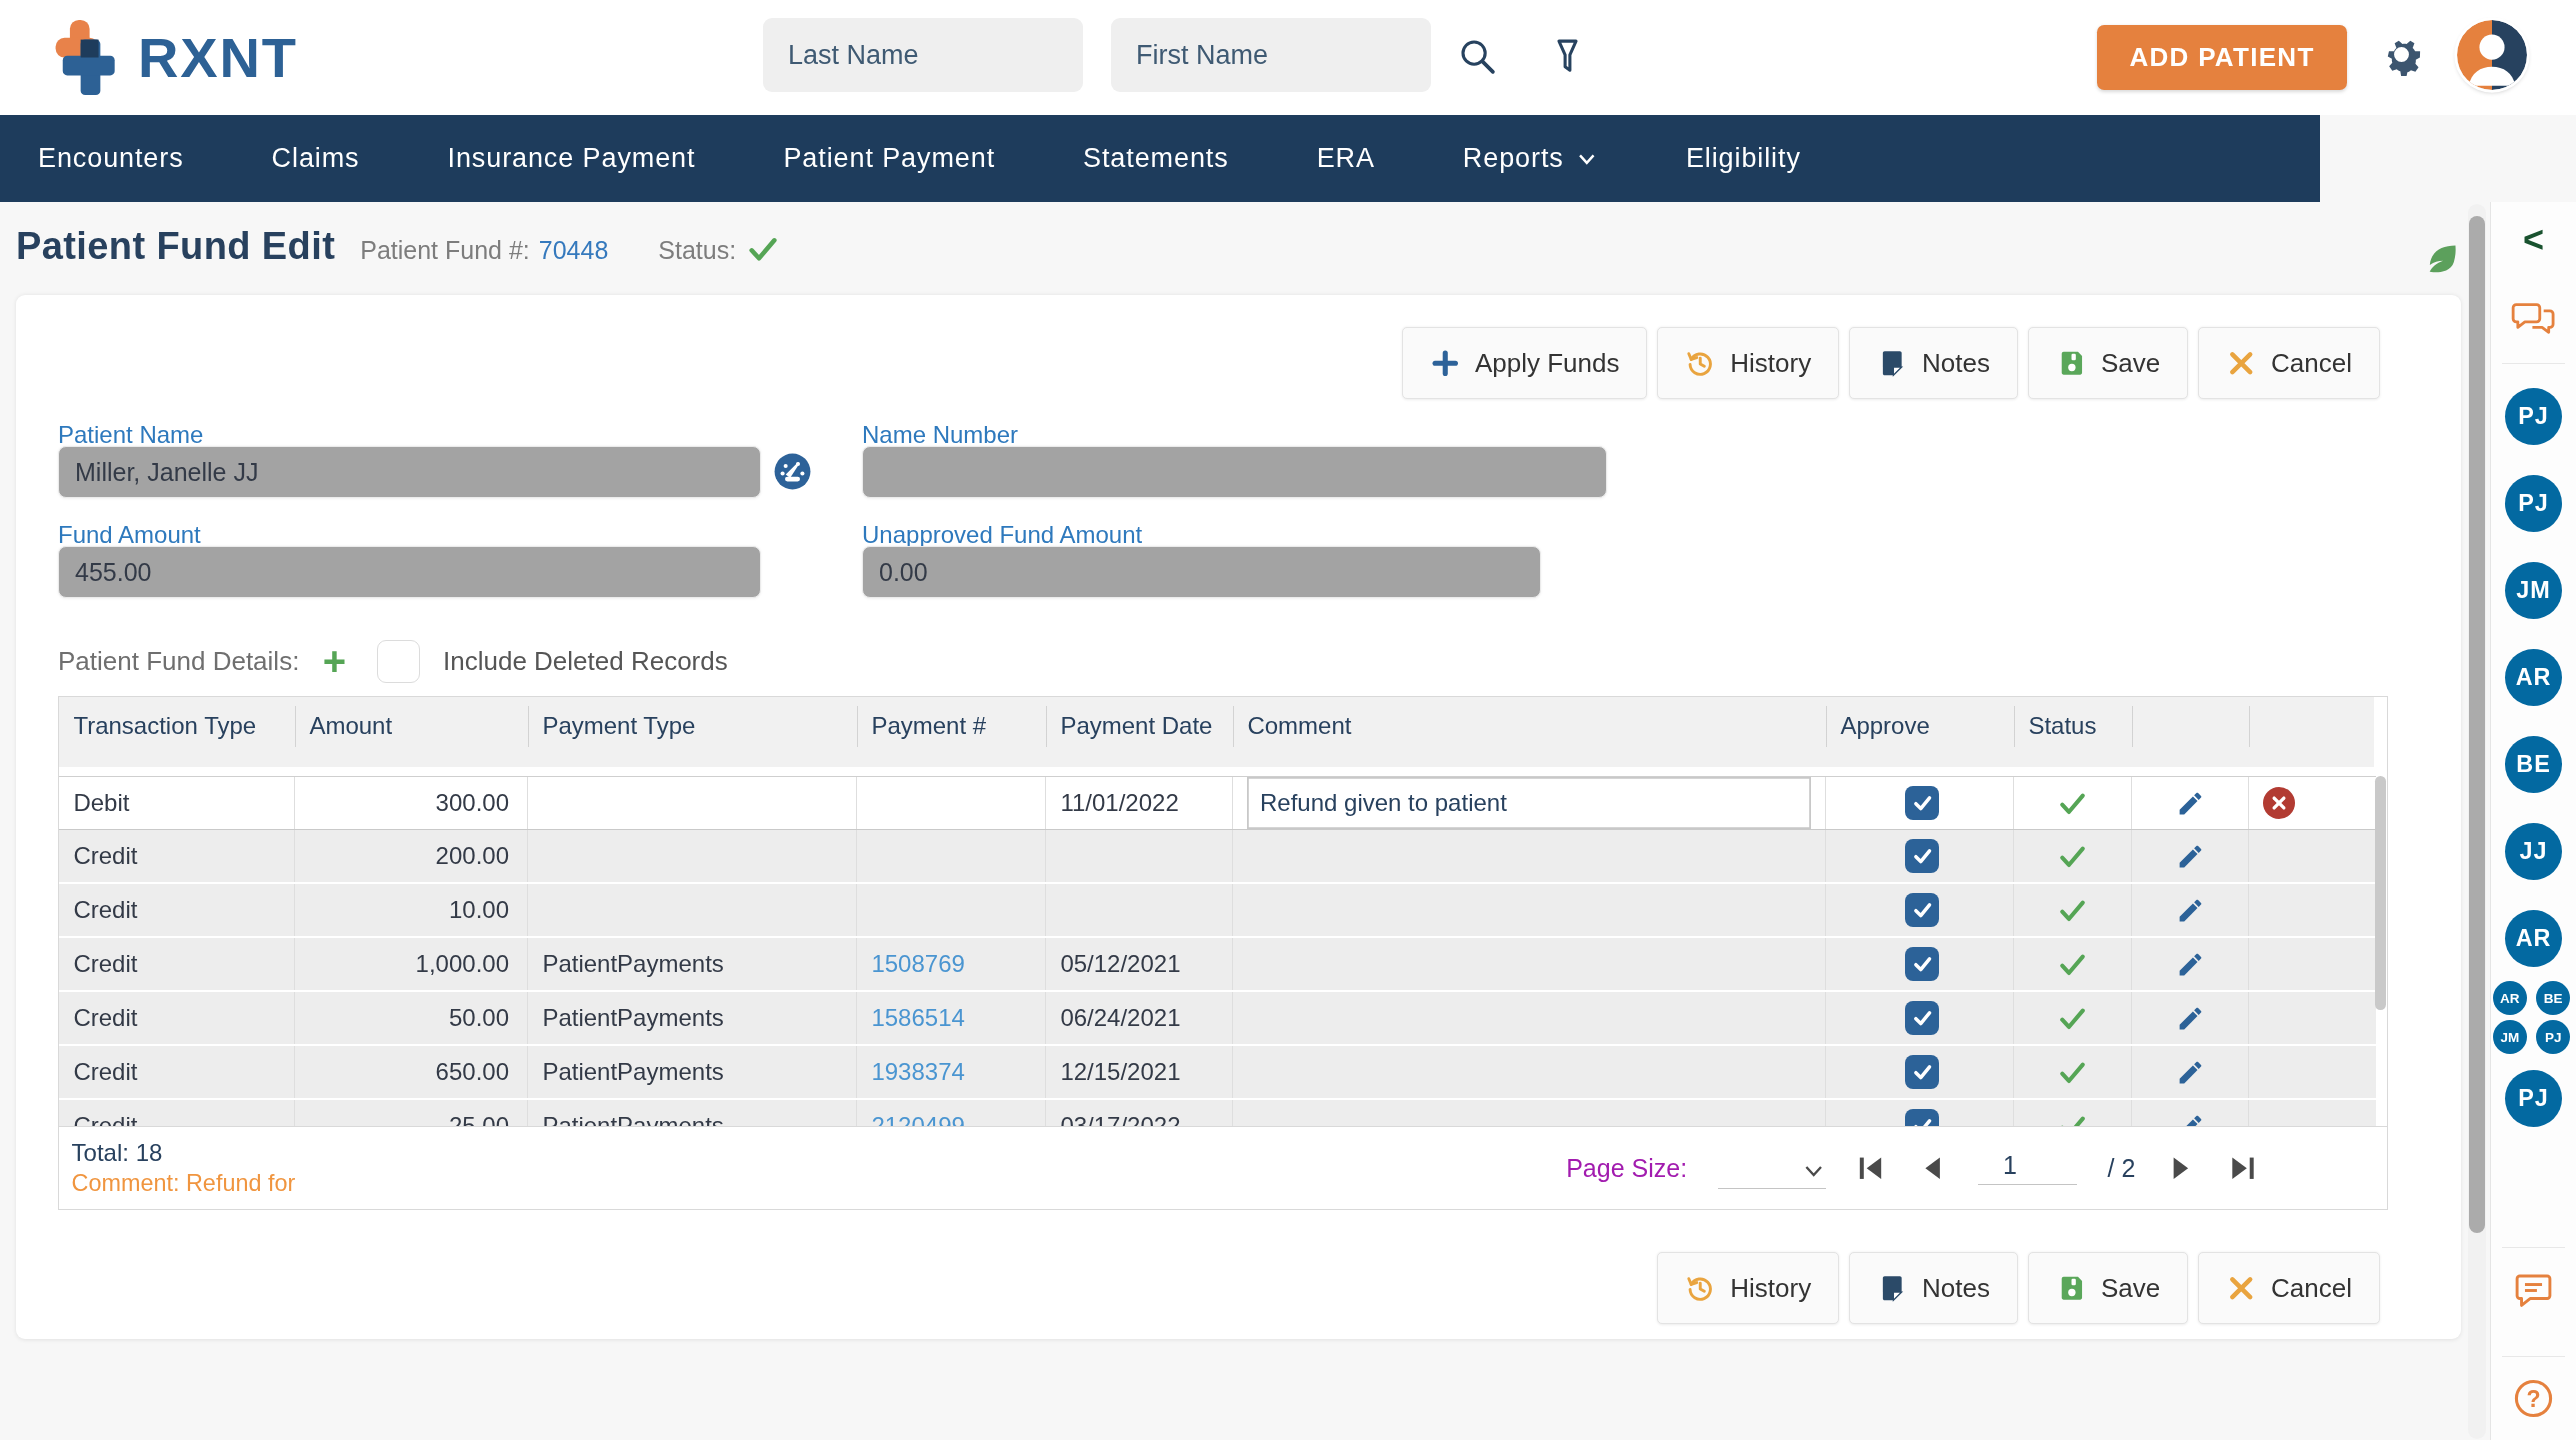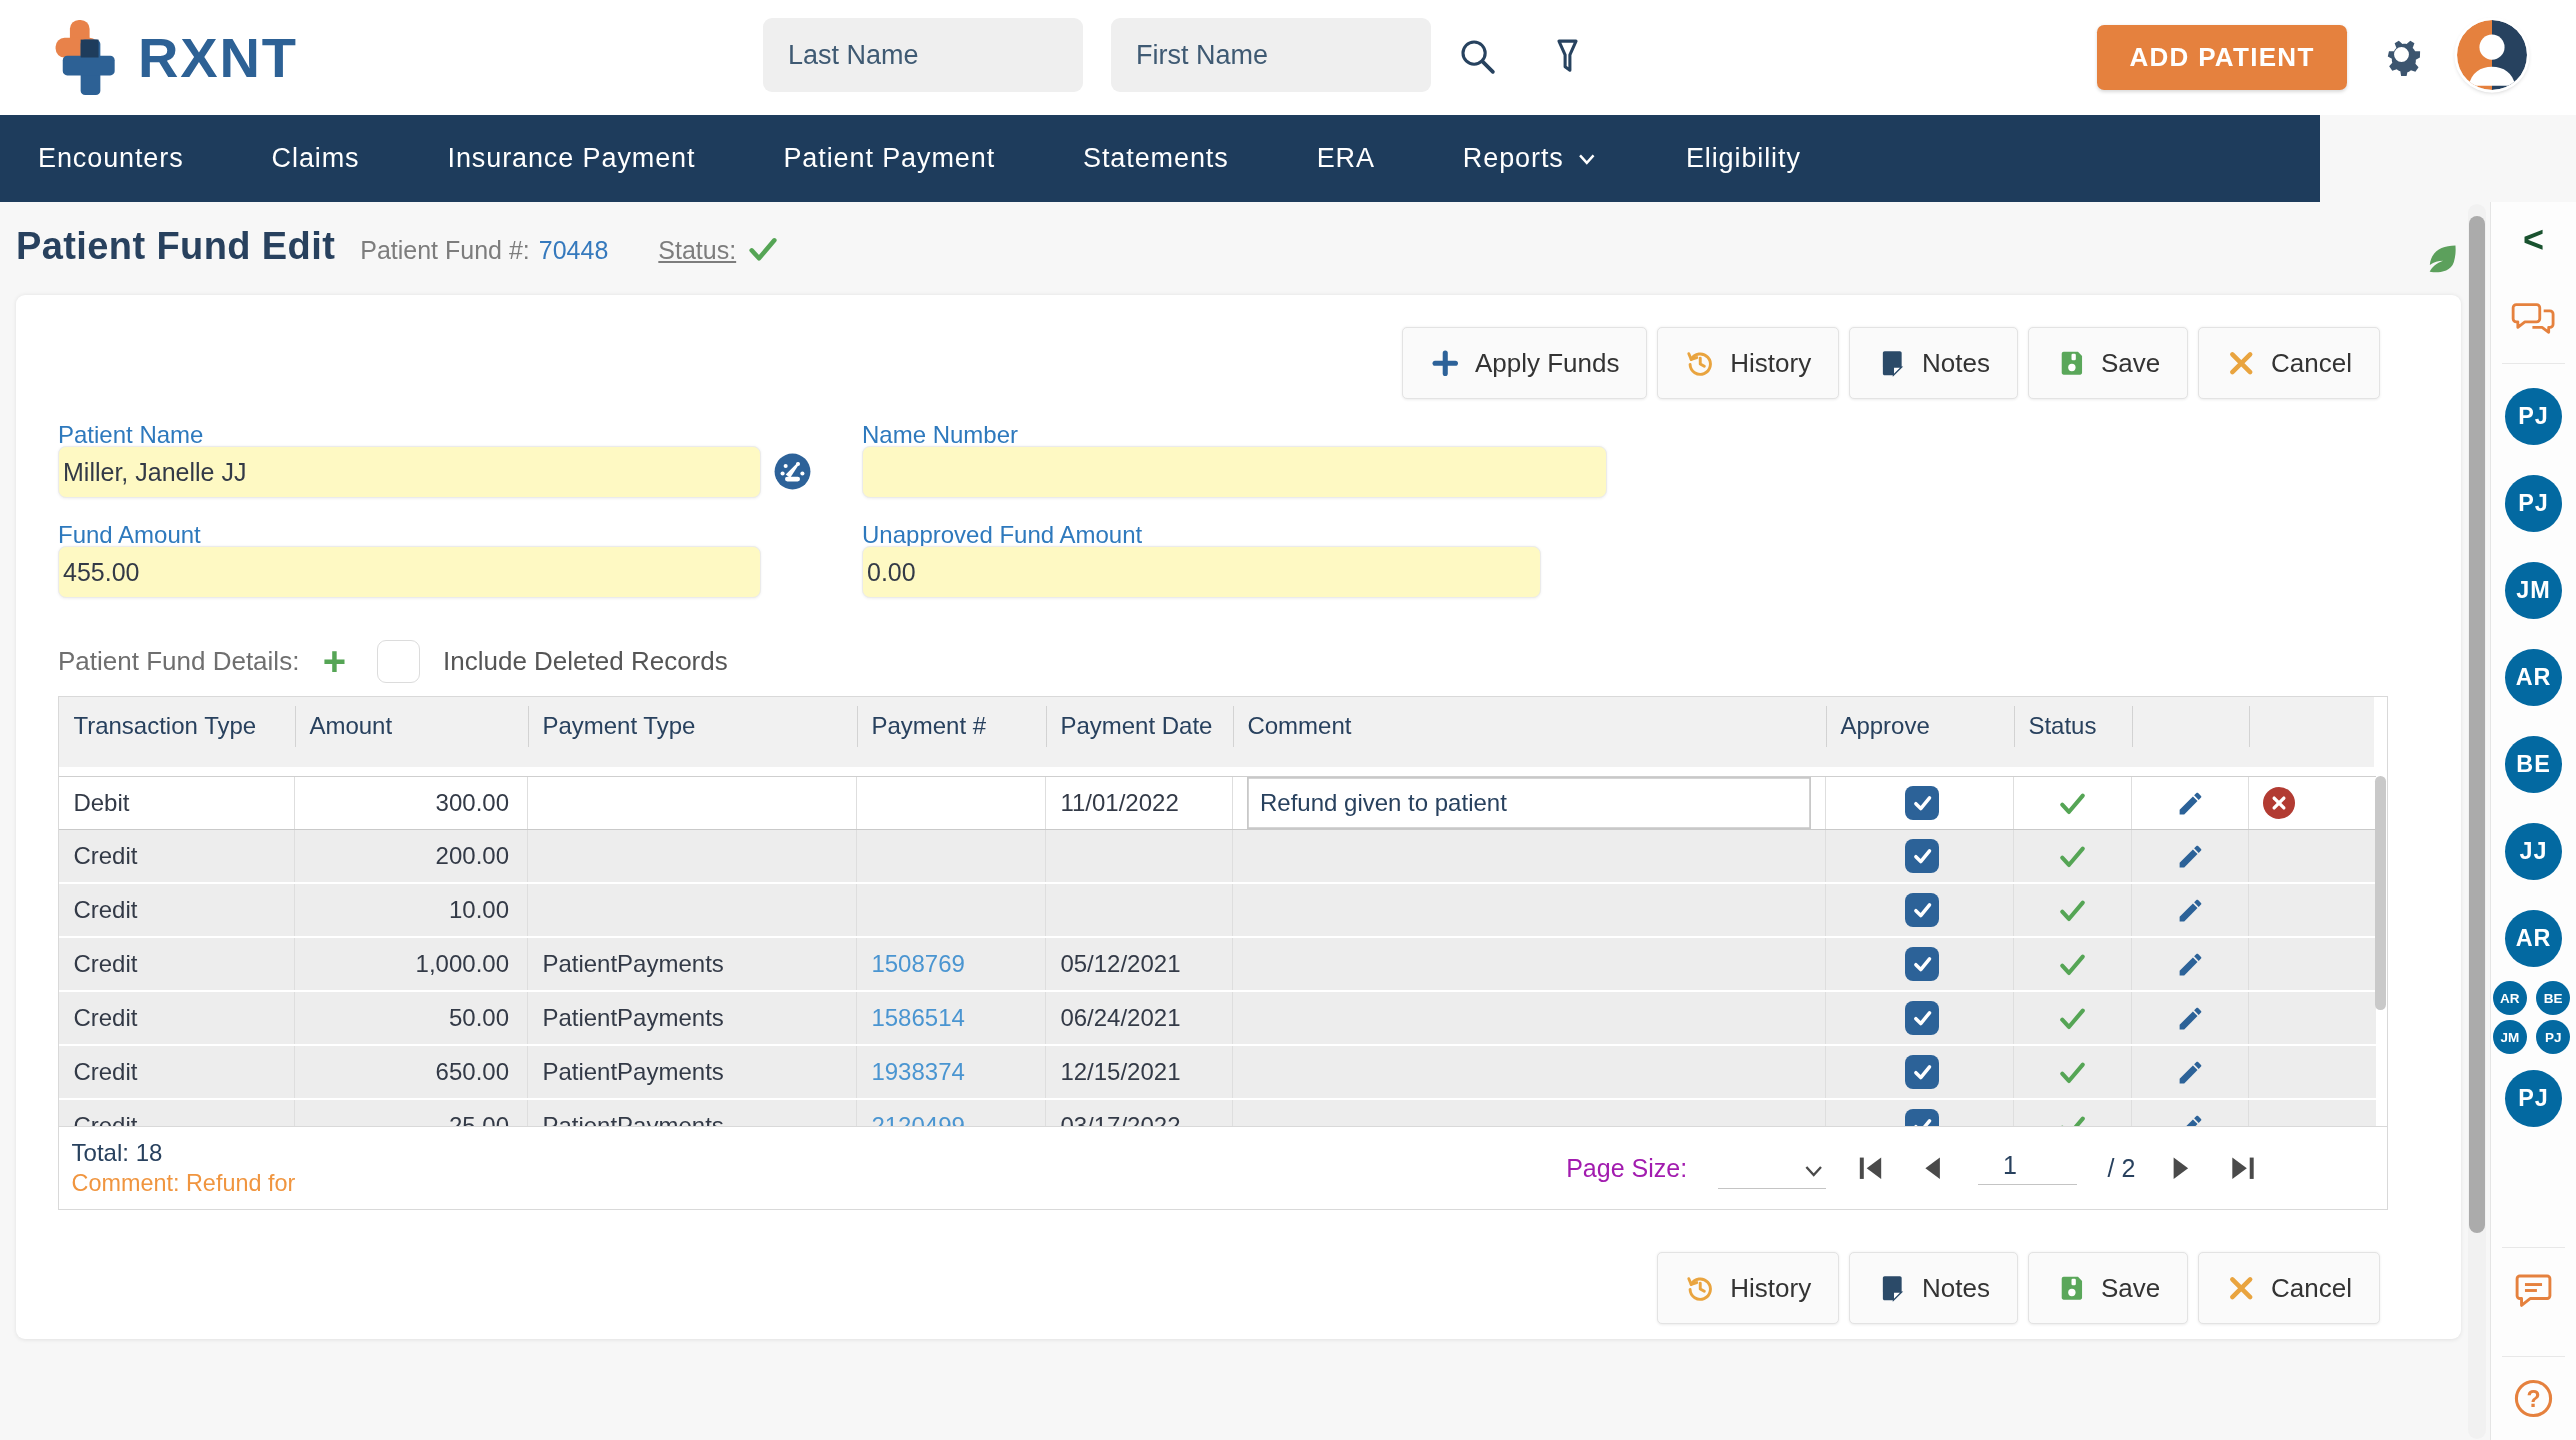--- a/index.html
+++ b/index.html
@@ -27,37 +27,37 @@
   .main-nav { position:absolute; left:0; top:115px; width:2320px; height:87px; background:#1e3c5c;
     display:flex; align-items:center; padding-left:38px; gap:88px; }
   .nav-item { color:#fff; font-size:27px; letter-spacing:0.9px; cursor:pointer; display:flex; align-items:center; gap:12.6px; white-space:nowrap; }
 
   
   .content { position:absolute; left:0; top:202px; width:2466px; height:1239px; background:#f7f7f7; }
   .page-title-row { position:absolute; left:16px; top:23.4px; display:flex; align-items:baseline; }
   .page-title { font-size:38px; font-weight:bold; color:#28415e; letter-spacing:0.4px; }
   .fund-label { margin-left:25px; font-size:25px; color:#7d7d7d; }
   .fund-num { margin-left:9px; font-size:25px; color:#3579bd; }
-  .status-label { margin-left:50px; font-size:25px; color:#7d7d7d;text-decoration:underline; }
+  .status-label { margin-left:50px; font-size:25px; color:#7d7d7d; }
   .leaf { position:absolute; left:2423px; top:38px; width:38px; height:38px; cursor:pointer; }
 
   .card { position:absolute; left:16px; top:93px; width:2445px; height:1044px; background:#fff;
     border-radius:9px; box-shadow:0 0.9px 4.5px rgba(0,0,0,.09); }
 
   .btn-row { position:absolute; display:flex; gap:10px; justify-content:flex-end; right:81px; }
   .btn-row.top { top:32px; }
   .btn-row.bottom { top:957px; }
   .btn { display:flex; align-items:center; gap:14.4px; height:72px; padding:0 27px; background:#fafafa;
     border:0.9px solid #e3e3e3; border-radius:5px; font-size:26px; color:#333; font-family:inherit;
     cursor:pointer; box-shadow:0 0.9px 2.7px rgba(0,0,0,.08); white-space:nowrap; }
   .btn svg { width:30.5px; height:30.5px; flex:none; }
 
   .fld-label { position:absolute; font-size:24px; color:#2e79bd; }
-  .fld-input { position:absolute; height:52px; border:0.9px solid #ebebeb; border-radius:8px; background:#fef9c3;
-    font-size:25px; color:#333a47; padding:0 4px; font-family:inherit; box-shadow:0 0.9px 2.7px rgba(0,0,0,.06); }
+  .fld-input { position:absolute; height:52px; border:0.9px solid #ebebeb; border-radius:8px; background:#a3a3a3;
+    font-size:25px; color:#333a47; padding:0 16px; font-family:inherit; box-shadow:0 0.9px 2.7px rgba(0,0,0,.06); }
   .gauge { position:absolute; left:756px; top:156px; width:41px; height:41px; }
 
   .details-row { position:absolute; left:42px; top:340px; display:flex; align-items:center; height:52px; }
   .details-label { font-size:26px; color:#6f6f6f; }
   .plus-green { font-size:40px; font-weight:bold; color:#55a555; margin-left:23.4px; line-height:1; cursor:pointer; }
   .chk { width:43px; height:43px; border:1.8px solid #dcdcdc; border-radius:9px; background:#fff; margin-left:30.5px; cursor:pointer; }
   .chk-label { font-size:26px; color:#555; margin-left:23.4px; }
   .audit-btn { position:absolute; right:70px; top:322px; }
 
   

